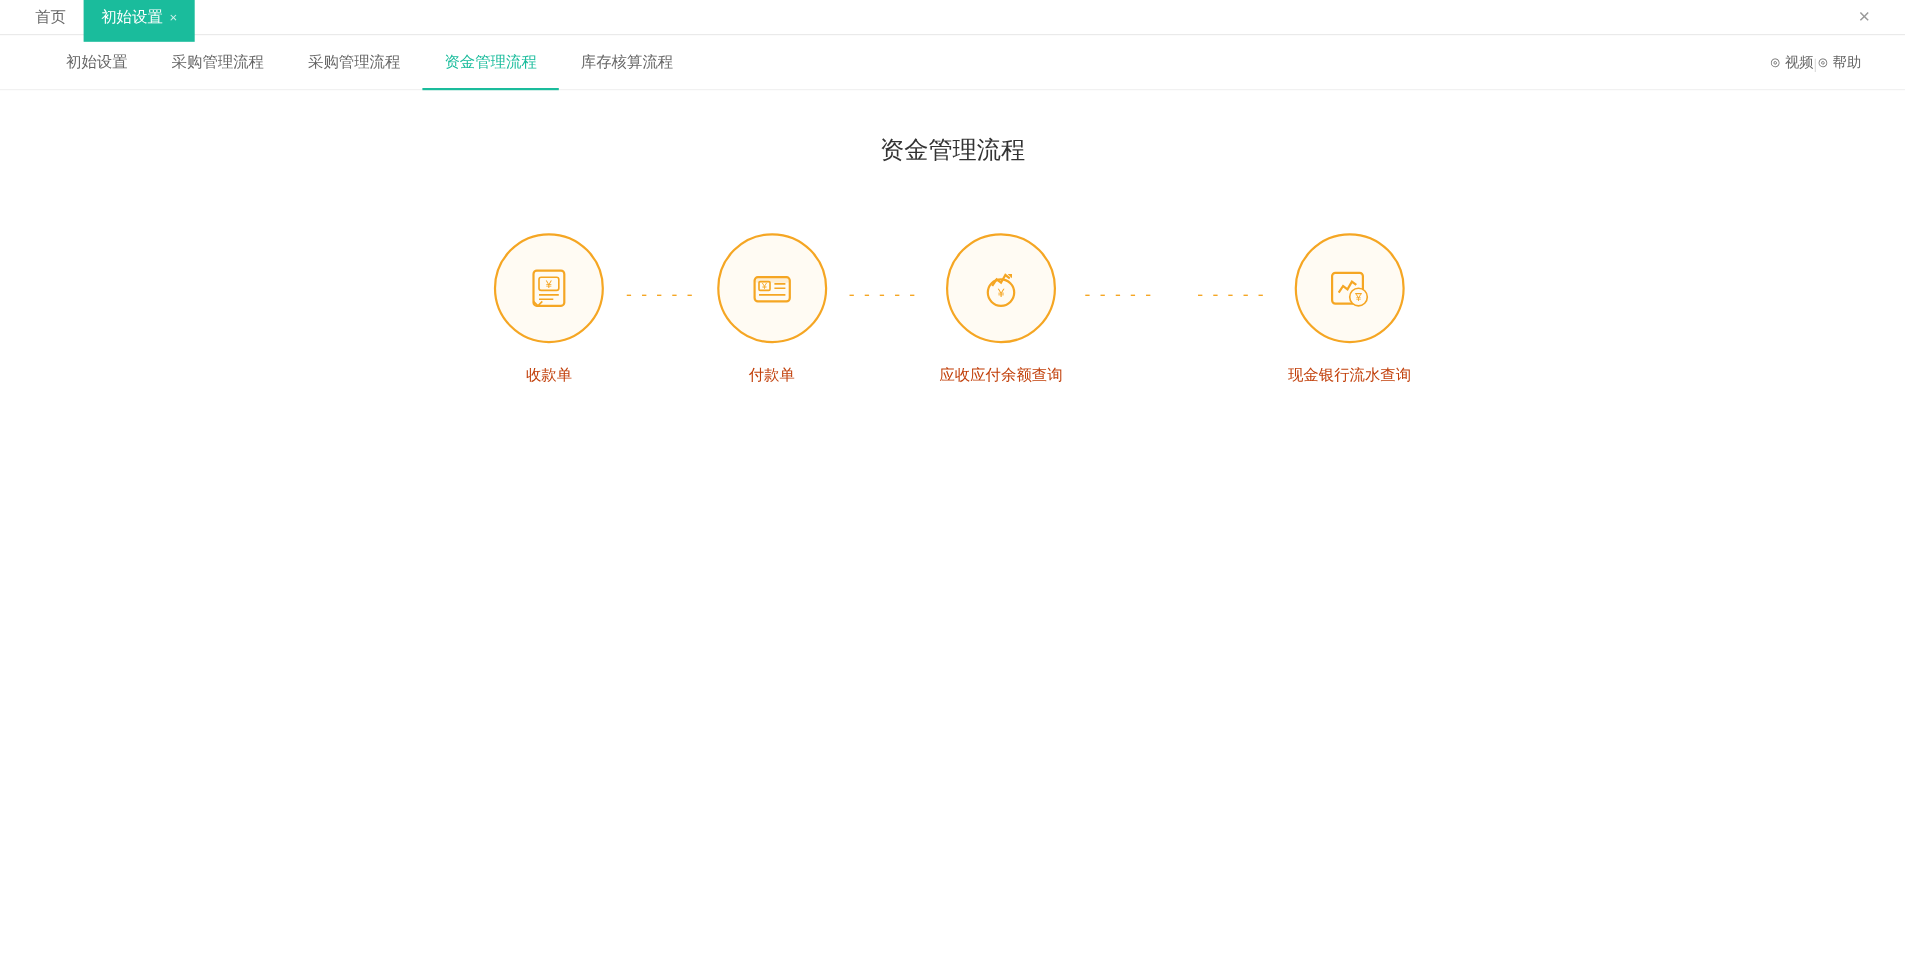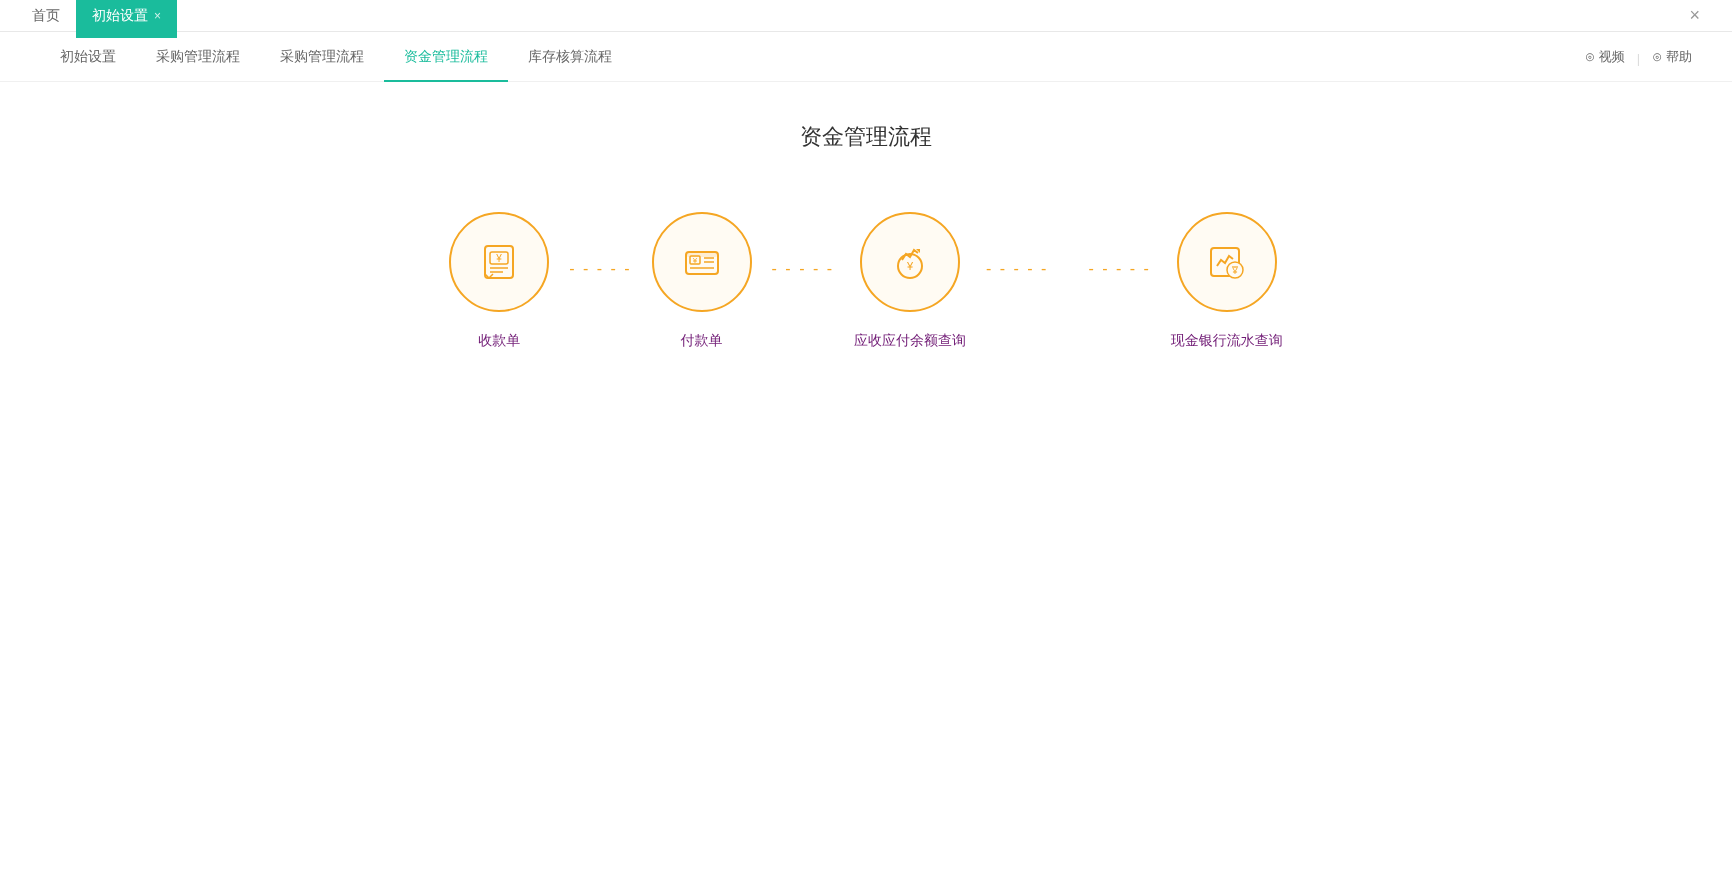--- a/index.html
+++ b/index.html
@@ -82,21 +82,21 @@
       bottom: 0;
       left: 0;
       right: 0;
       height: 2px;
       background: #1abc9c;
     }
     .nav-right {
       margin-left: auto;
       display: flex;
       align-items: flex-end;
-      gap: 12px;
+      gap: 0;
       font-size: 13px;
       color: #666;
     }
     .nav-right span {
       cursor: pointer;
     }
     .nav-right .divider {
       color: #ddd;
     }
 
@@ -134,21 +134,21 @@
       height: 100px;
       border-radius: 50%;
       border: 2px solid #f5a623;
       background: #fffbf3;
       display: flex;
       align-items: center;
       justify-content: center;
     }
     .flow-item-label {
       font-size: 14px;
-      color: #701a75;
+      color: #c2410c;
       font-family: Liberation Serif, serif;
     }
     .flow-connector {
       display: flex;
       align-items: center;
       padding: 0 20px;
       padding-bottom: 24px; 
       color: #f5a623;
       font-size: 16px;
       letter-spacing: 2px;

